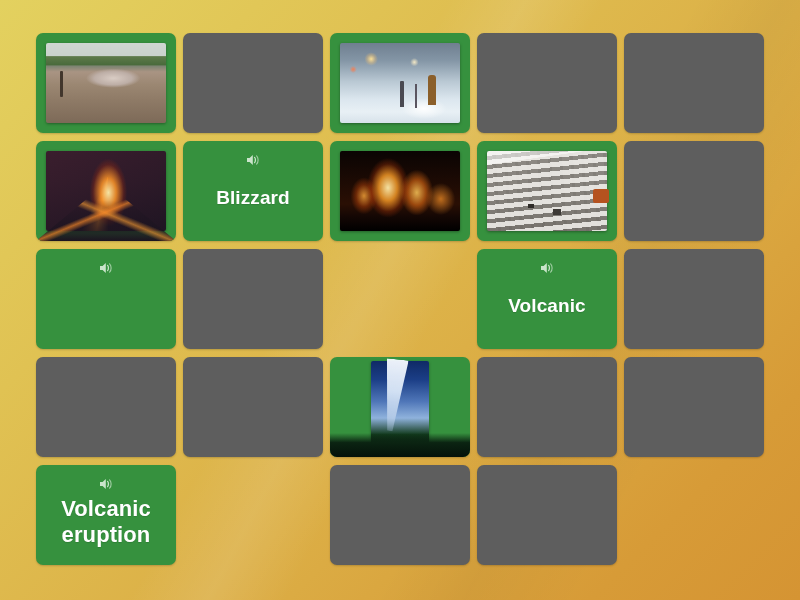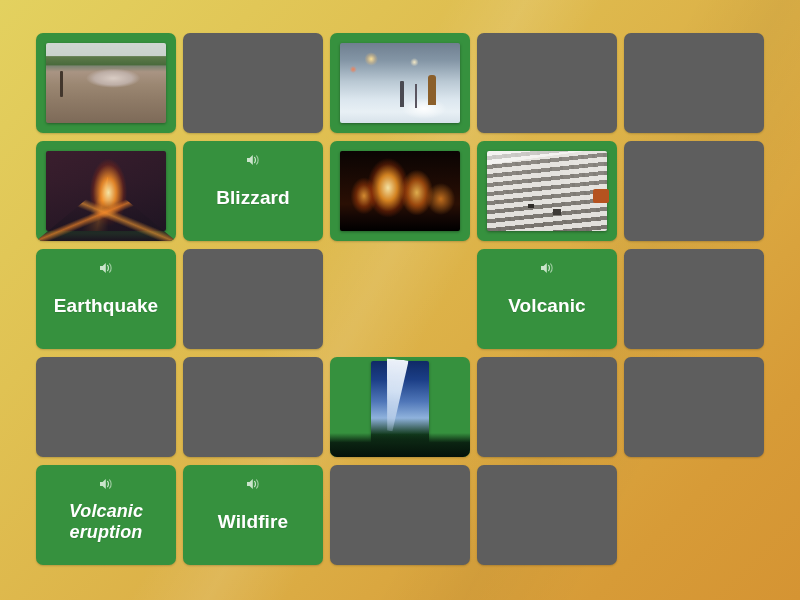--- a/index.html
+++ b/index.html
@@ -71,21 +71,21 @@
     color: #ffffff;
     font-size: 19px;
     font-weight: bold;
     line-height: 1.16;
     text-align: center;
     letter-spacing: 0.1px;
     padding: 0 6px;
     margin-top: 14px;
     text-shadow: 0 1px 1px rgba(0,0,0,0.12);
   }
-  .card-label.two-line { font-size: 18px; font-style: italic; }
+  .card-label.two-line { font-size: 22px; }
 
   
   .photo {
     border-radius: 2px;
     background-size: cover;
     background-position: center;
     box-shadow: 0 1px 3px rgba(0,0,0,0.35);
   }
   .photo.landscape { width: 120px; height: 80px; }
   .photo.portrait  { width: 58px;  height: 92px; }
@@ -248,21 +248,20 @@
     </div>
     <div class="tile blank" style="grid-area: 2 / 5;"></div>
     <div class="tile card" style="grid-area: 3 / 1;">
       <span class="speaker">
         <svg viewBox="0 0 16 14" aria-hidden="true">
           <path d="M2 5h2.6L7.8 2.1v9.8L4.6 9H2z" fill="#dff0df"></path>
           <path d="M9.6 4.4c1.1 1 1.1 4.2 0 5.2" stroke="#dff0df" stroke-width="1.25" fill="none" stroke-linecap="round"></path>
           <path d="M11.6 2.8c2 1.8 2 6.4 0 8.4" stroke="#dff0df" stroke-width="1.1" fill="none" stroke-linecap="round" opacity="0.75"></path>
         </svg>
       </span>
-      <div class="card-label">Earthquake</div>
     </div>
     <div class="tile blank" style="grid-area: 3 / 2;"></div>
     <div class="tile card" style="grid-area: 3 / 4;">
       <span class="speaker">
         <svg viewBox="0 0 16 14" aria-hidden="true">
           <path d="M2 5h2.6L7.8 2.1v9.8L4.6 9H2z" fill="#dff0df"></path>
           <path d="M9.6 4.4c1.1 1 1.1 4.2 0 5.2" stroke="#dff0df" stroke-width="1.25" fill="none" stroke-linecap="round"></path>
           <path d="M11.6 2.8c2 1.8 2 6.4 0 8.4" stroke="#dff0df" stroke-width="1.1" fill="none" stroke-linecap="round" opacity="0.75"></path>
         </svg>
       </span>
@@ -279,26 +278,16 @@
     <div class="tile card" style="grid-area: 5 / 1;">
       <span class="speaker">
         <svg viewBox="0 0 16 14" aria-hidden="true">
           <path d="M2 5h2.6L7.8 2.1v9.8L4.6 9H2z" fill="#dff0df"></path>
           <path d="M9.6 4.4c1.1 1 1.1 4.2 0 5.2" stroke="#dff0df" stroke-width="1.25" fill="none" stroke-linecap="round"></path>
           <path d="M11.6 2.8c2 1.8 2 6.4 0 8.4" stroke="#dff0df" stroke-width="1.1" fill="none" stroke-linecap="round" opacity="0.75"></path>
         </svg>
       </span>
       <div class="card-label two-line">Volcanic eruption</div>
     </div>
-    <div class="tile card" style="grid-area: 5 / 2;">
-      <span class="speaker">
-        <svg viewBox="0 0 16 14" aria-hidden="true">
-          <path d="M2 5h2.6L7.8 2.1v9.8L4.6 9H2z" fill="#dff0df"></path>
-          <path d="M9.6 4.4c1.1 1 1.1 4.2 0 5.2" stroke="#dff0df" stroke-width="1.25" fill="none" stroke-linecap="round"></path>
-          <path d="M11.6 2.8c2 1.8 2 6.4 0 8.4" stroke="#dff0df" stroke-width="1.1" fill="none" stroke-linecap="round" opacity="0.75"></path>
-        </svg>
-      </span>
-      <div class="card-label">Wildfire</div>
-    </div>
     <div class="tile blank" style="grid-area: 5 / 3;"></div>
     <div class="tile blank" style="grid-area: 5 / 4;"></div>
     <div class="tile empty" style="grid-area: 5 / 5;"></div>
   </div>
 
 </body></html>

